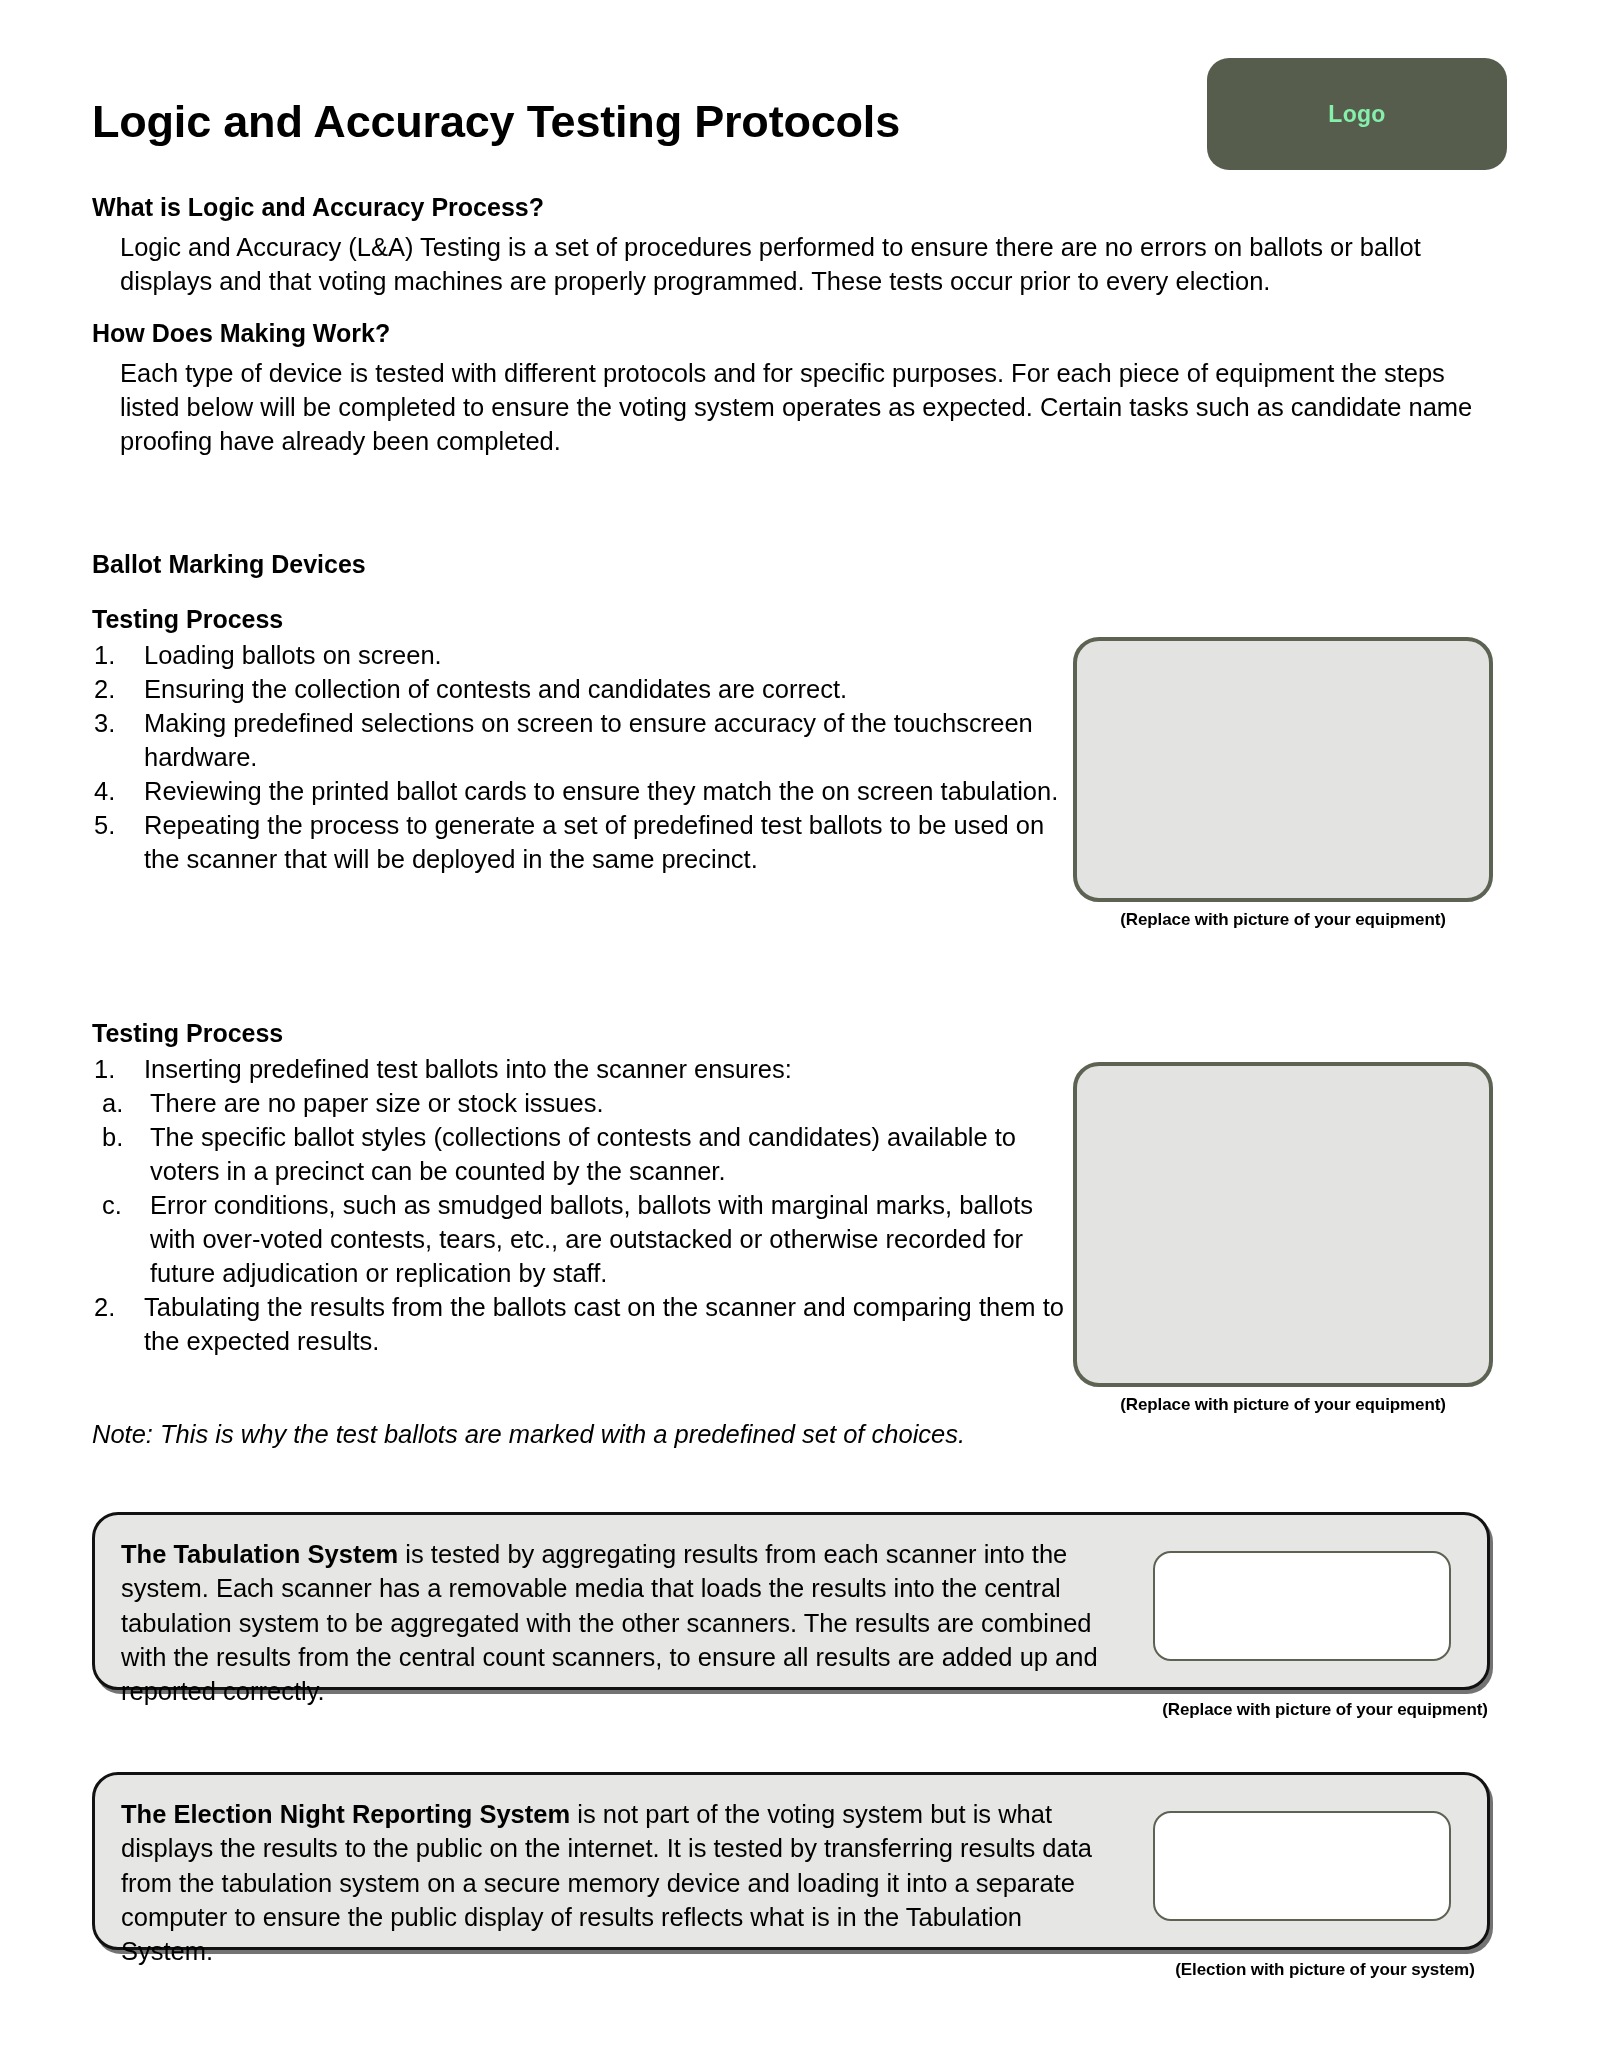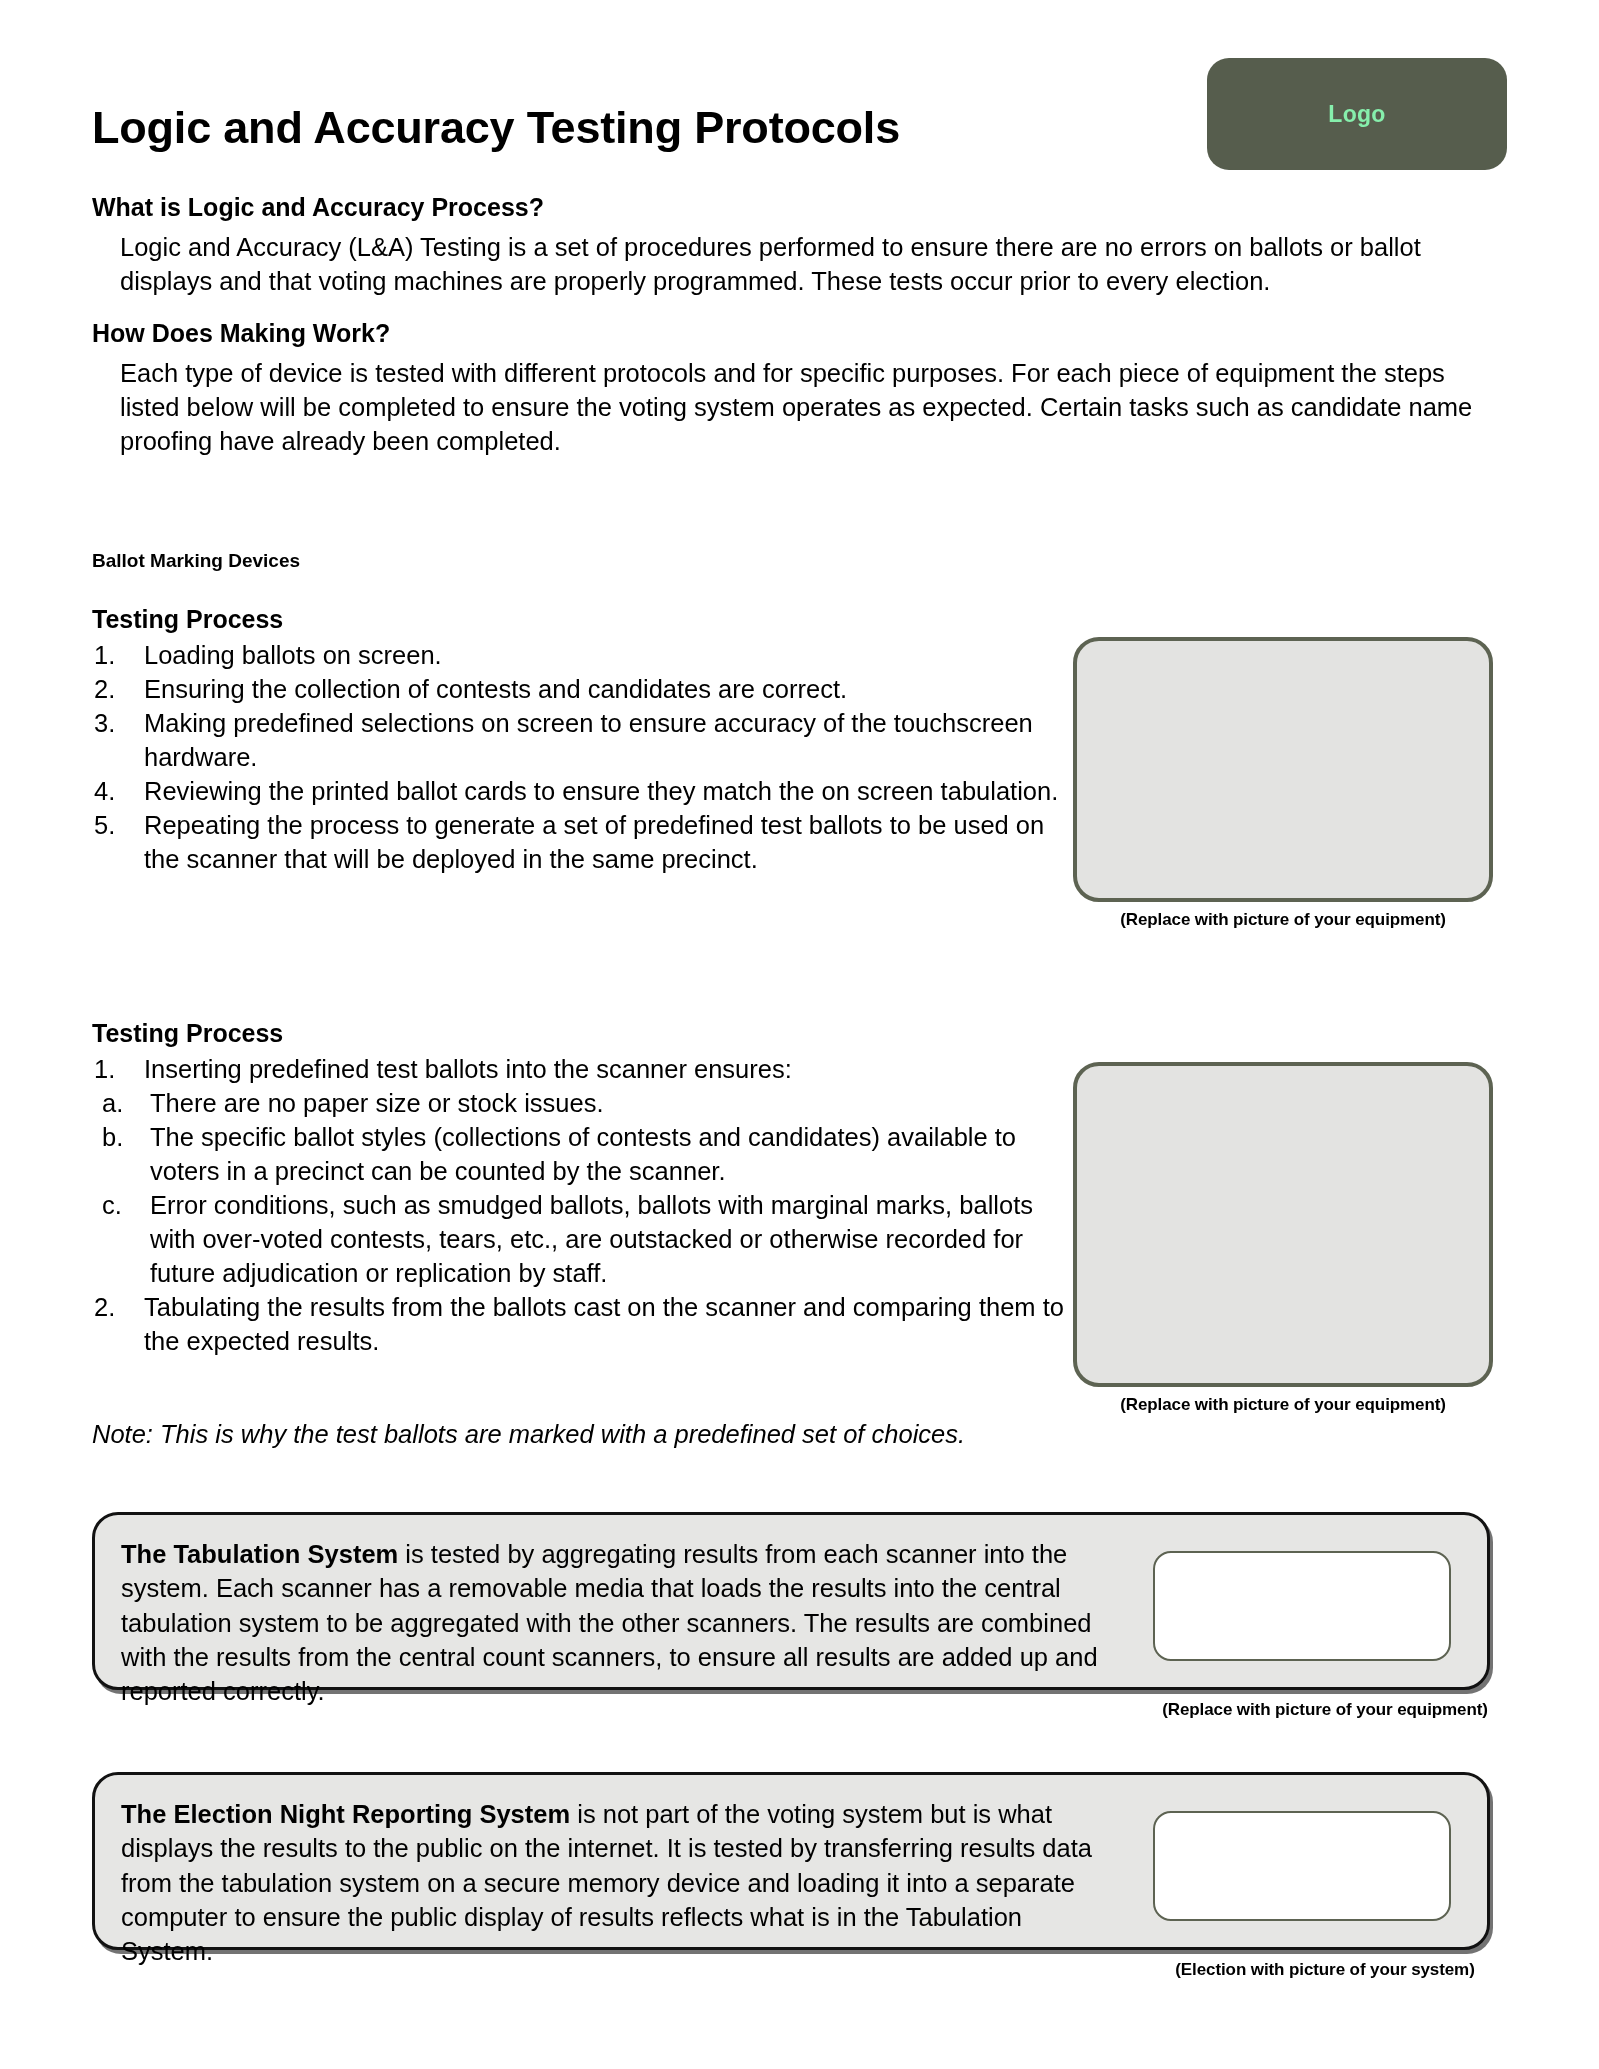--- a/index.html
+++ b/index.html
@@ -27,21 +27,21 @@
   .header {
     position: absolute;
     left: 92px;
     top: 50px;
     right: 92px;
     height: 120px;
   }
   .doc-title {
     position: absolute;
     left: 0;
-    top: 78px;
+    top: 72px;
     transform: translateY(-50%);
     font-size: 45px;
     font-weight: bold;
     letter-spacing: -0.2px;
     line-height: 1.1;
     white-space: nowrap;
   }
   .logo-box {
     position: absolute;
     right: 0;
@@ -67,21 +67,21 @@
     margin: 0 0 8px 0;
   }
   .para {
     font-size: 25.5px;
     line-height: 1.32;
     margin: 0 0 0 28px;
     max-width: 1390px;
   }
 
   .section-title {
-    font-size: 19px;
+    font-size: 25px;
     font-weight: bold;
     margin: 0 0 0 0;
   }
 
   
   ol.num {
     list-style: none;
     margin: 0;
     padding: 0;
     font-size: 25.5px;

